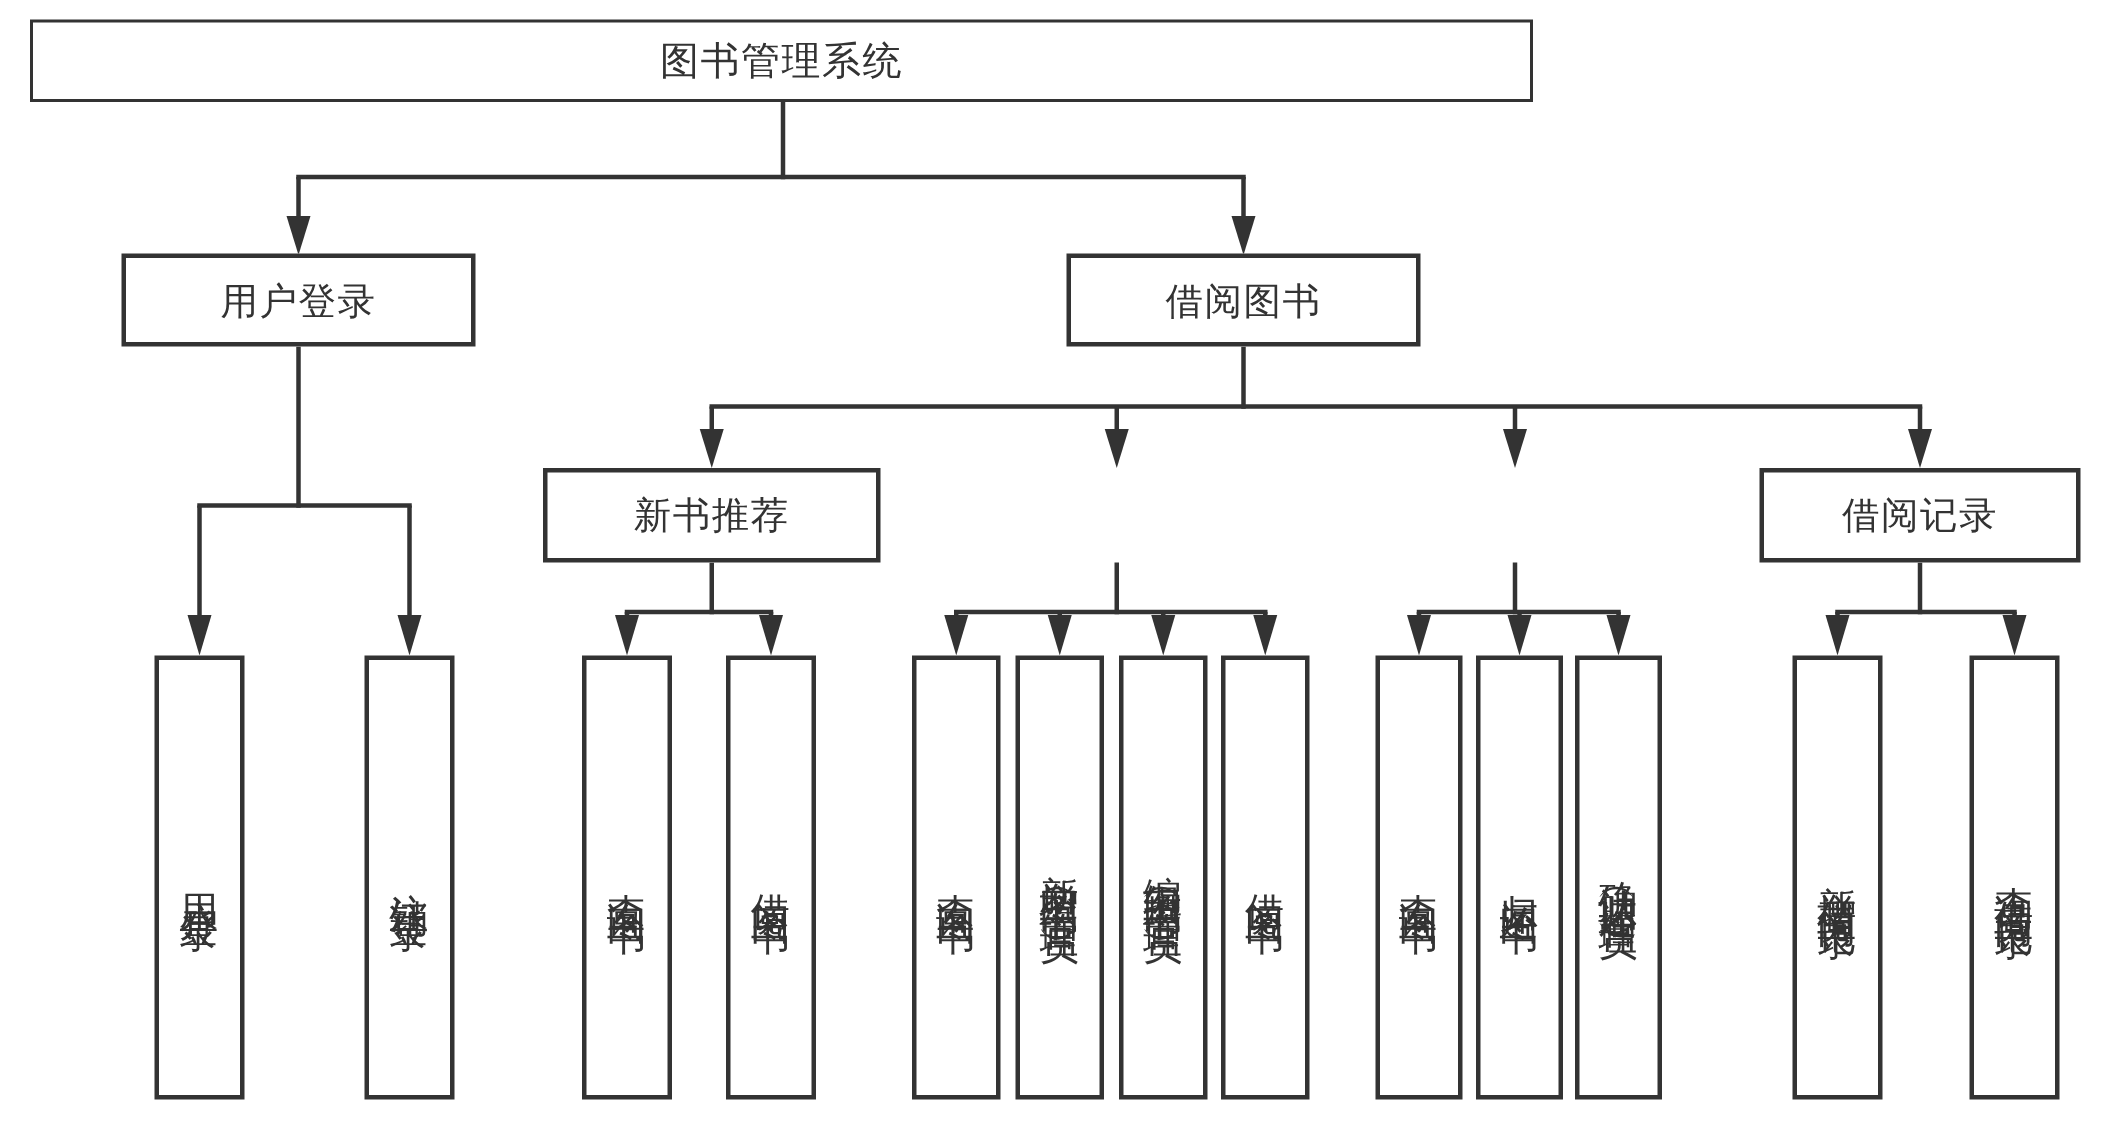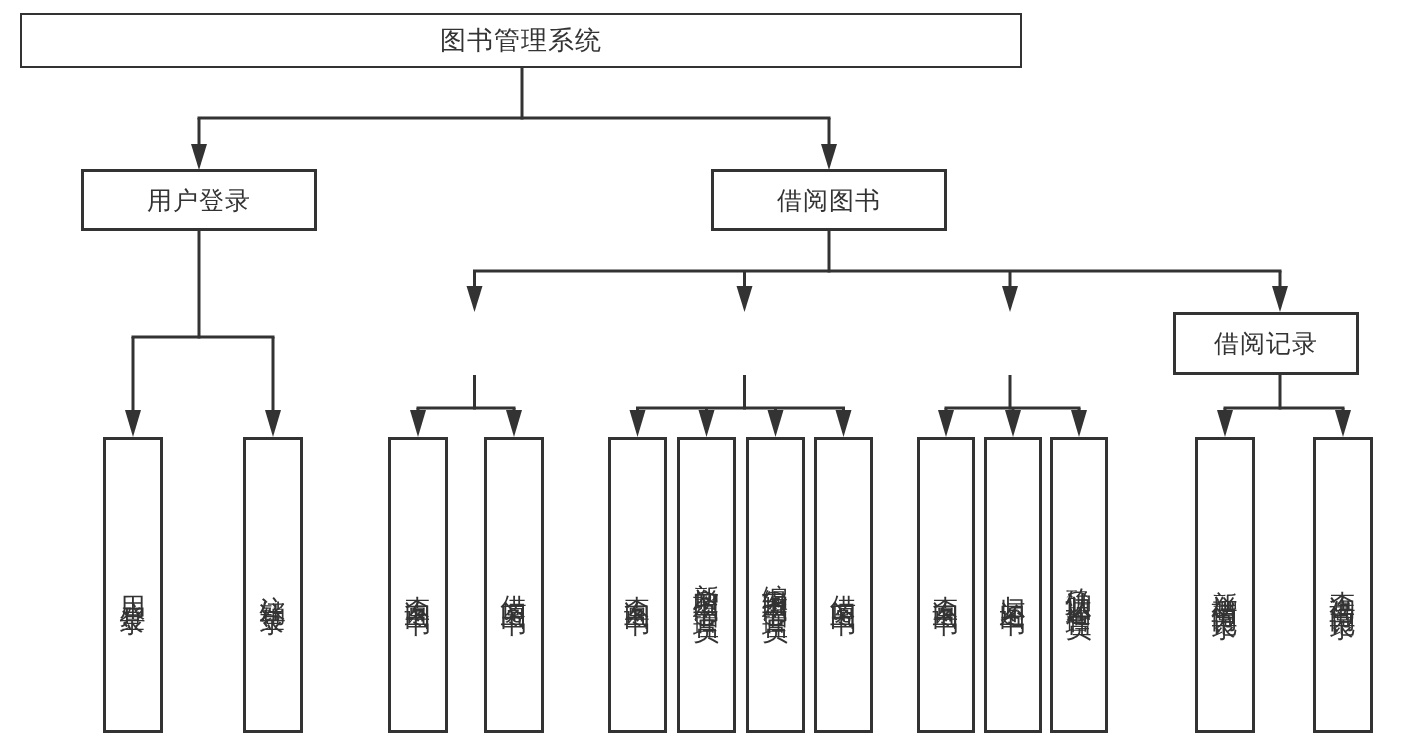--- a/index.html
+++ b/index.html
@@ -144,21 +144,24 @@
     <span>图书管理系统</span>
   </div>
 
   <div class="hbox" style="left:81px; top:169px; width:236px; height:62px;">
     <span>用户登录</span>
   </div>
   <div class="hbox" style="left:711px; top:169px; width:236px; height:62px;">
     <span>借阅图书</span>
   </div>
 
-  <div class="hbox" style="left:1173px; top:312px; width:186px; height:63px;">
+  <div class="hbox" style="left:362px; top:312px; width:225px; height:63px;">
+    <span>新书推荐</span>
+  </div>
+  <div class="hbox" style="left:1173px; top:312px; width:214px; height:63px;">
     <span>借阅记录</span>
   </div>
 
   <div class="vbox" style="left:103px; top:437px; width:60px; height:296px;">
     <span class="vtext">用户登录</span>
   </div>
   <div class="vbox" style="left:243px; top:437px; width:60px; height:296px;">
     <span class="vtext">注销登录</span>
   </div>
 

